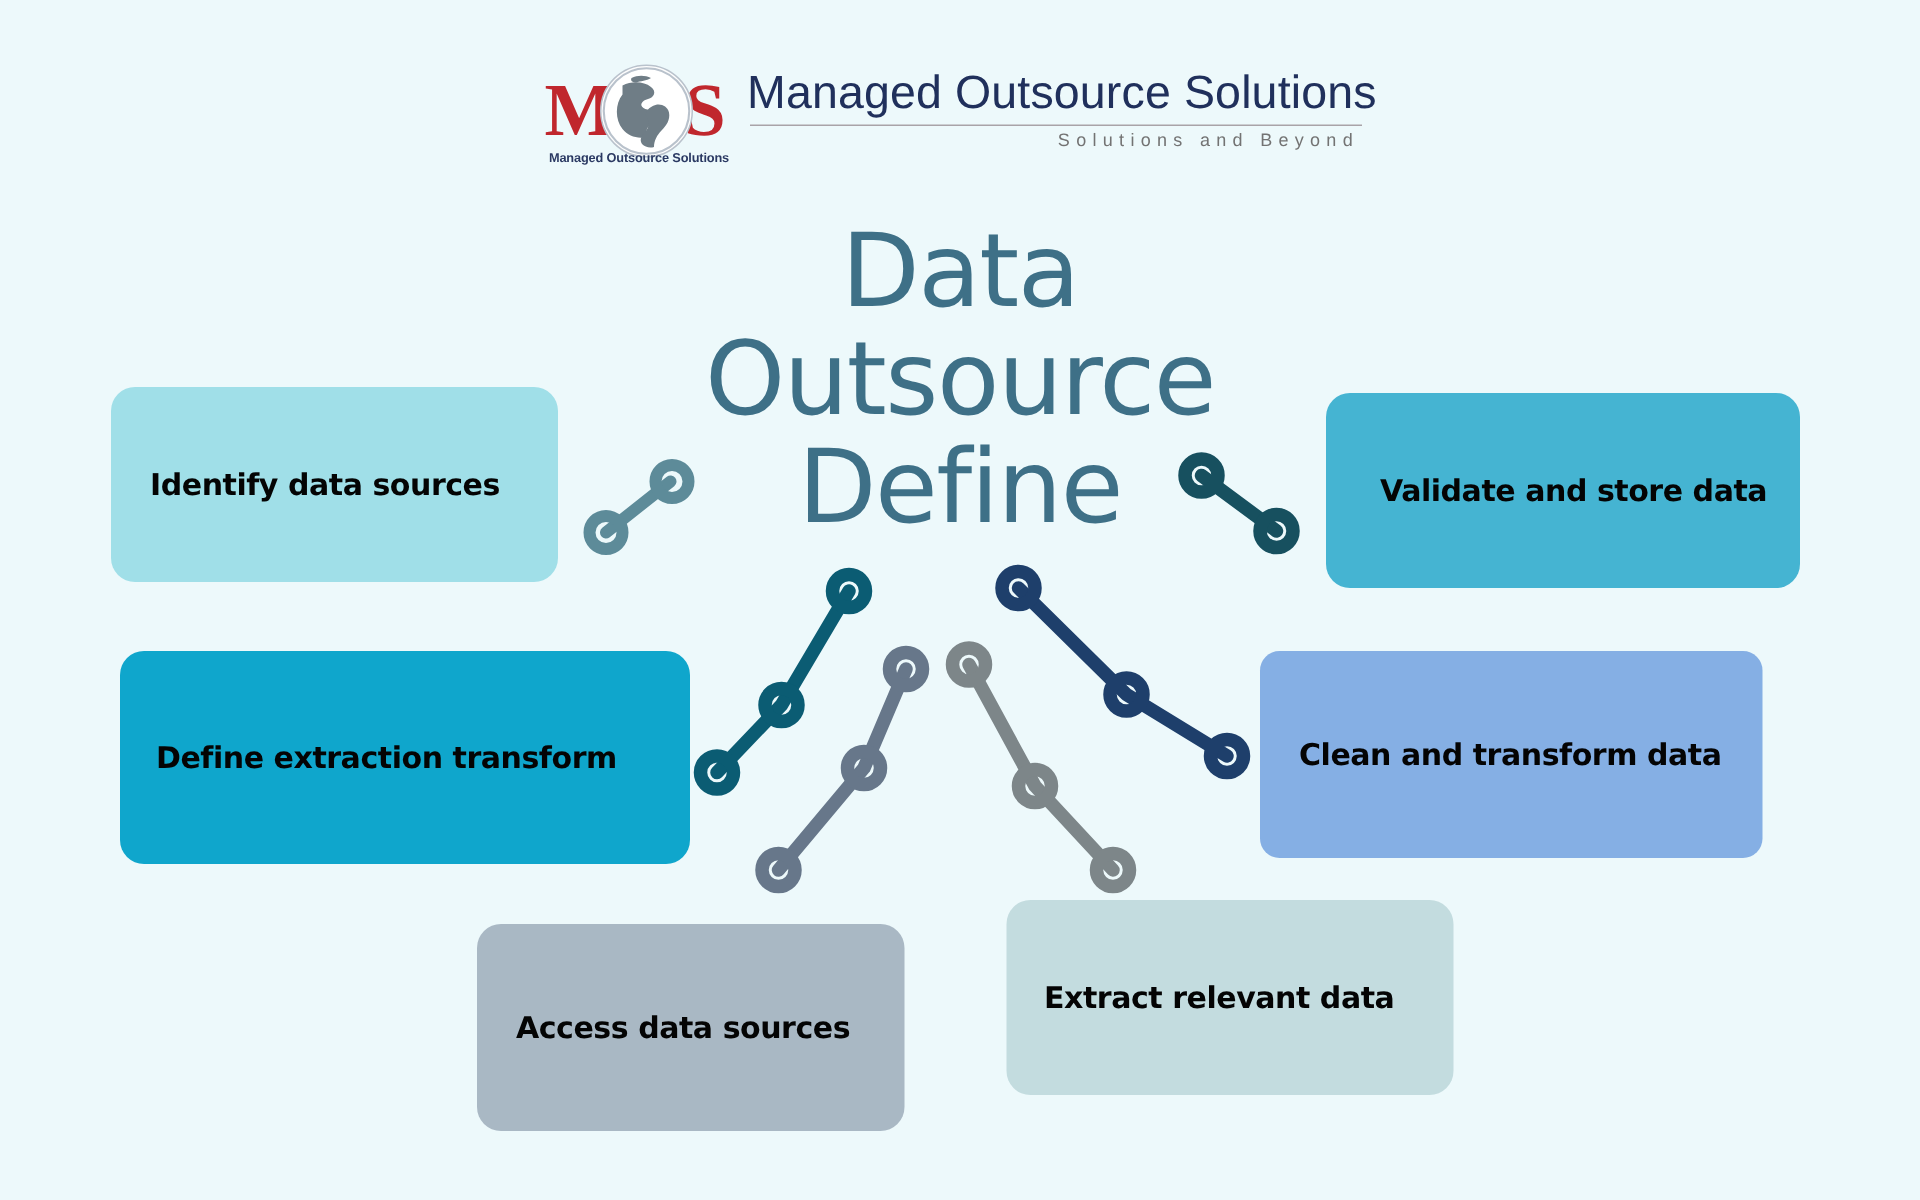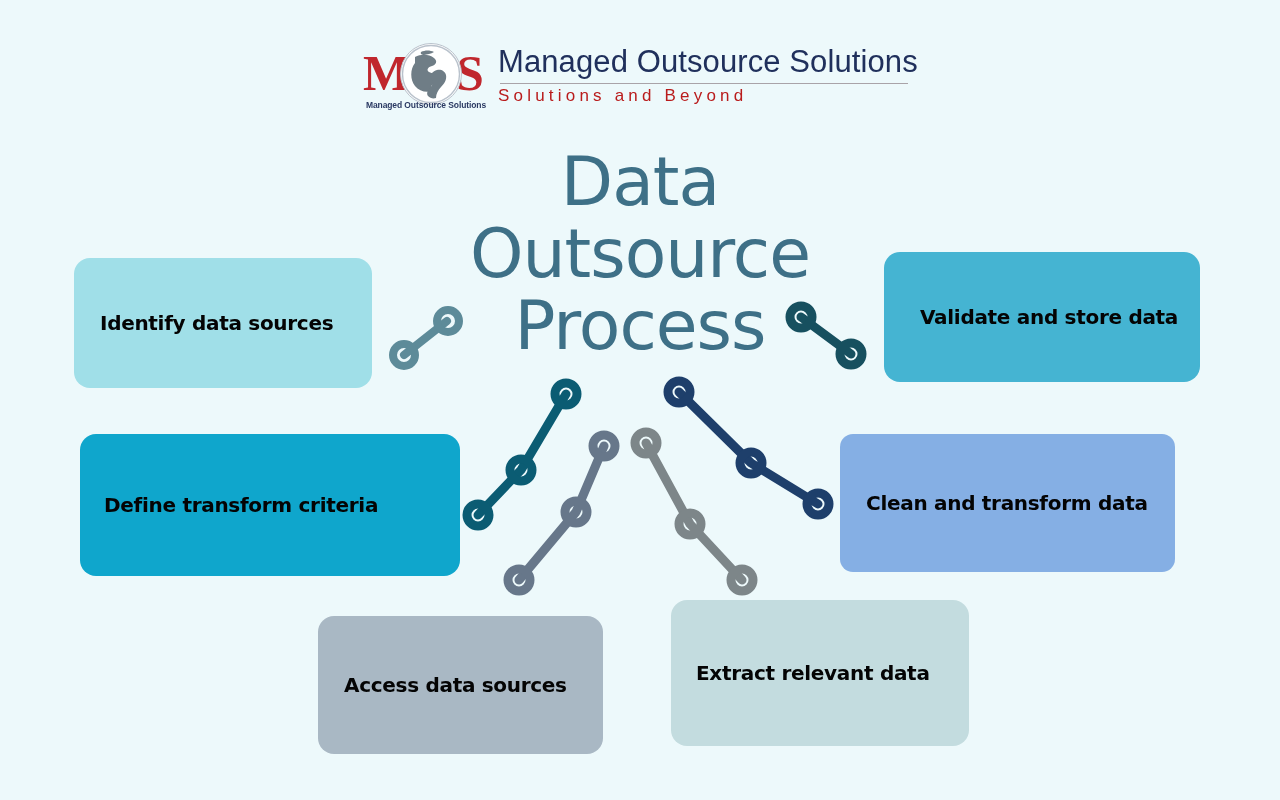--- a/index.html
+++ b/index.html
@@ -73,25 +73,25 @@
     line-height:36px;
     white-space:nowrap;
   }
   #logo-rule {
     width:408px; height:1px;
     background:#a9a3a8;
     margin:3px 0 2px 2px;
   }
   #logo-tagline {
     font-family:"Liberation Sans", sans-serif;
-    font-size:17px;
+    font-size:12px;
     font-weight:400;
-    color:#b91c1c;
+    color:#737373;
     letter-spacing:4.2px;
-    text-align:left;
+    text-align:right;
     width:408px;
     white-space:nowrap;
   }
 
   
   #title {
     position:absolute;
     left:390px; top:146px;
     width:500px;
     text-align:center;
@@ -124,23 +124,23 @@
     font-family:"DejaVu Sans", sans-serif;
     font-weight:bold;
     font-size:20px;
     line-height:40px;
     color:#040404;
     letter-spacing:-0.3px;
   }
   #card-identify    { left:74px;  top:258px; width:298px; height:130px; padding:0 0 0 26px; background:#a0dfe8; }
   #card-define      { left:80px;  top:434px; width:380px; height:142px; padding:0 0 0 24px; background:#0fa6cc; }
   #card-access      { left:318px; top:616px; width:285px; height:138px; padding:0 0 0 26px; background:#a9b8c4; }
-  #card-extract     { left:671px; top:600px; width:298px; height:146px; padding:0 0 0 25px; background:#c3dcdf; }
+  #card-extract     { left:671px; top:600px; width:298px; height:130px; padding:0 0 0 25px; background:#c3dcdf; }
   #card-clean       { left:840px; top:434px; width:335px; height:138px; padding:0 0 0 26px; background:#85afe4;border-radius:13px; }
-  #card-validate    { left:884px; top:252px; width:316px; height:130px; padding:0 0 0 36px; background:#45b4d2; }
+  #card-validate    { left:884px; top:262px; width:316px; height:130px; padding:0 0 0 36px; background:#45b4d2; }
 </style>
 </head>
 <body>
 
 <div id="stage">
 
   <div id="logo">
 
     <div id="logo-mark">
       <div class="mark-row">
@@ -165,21 +165,21 @@
       <div id="logo-name">Managed Outsource Solutions</div>
       <div id="logo-rule"></div>
       <div id="logo-tagline">Solutions and Beyond</div>
     </div>
 
   </div>
 
   <div id="title">
     <div>Data</div>
     <div>Outsource</div>
-    <div>Process</div>
+    <div>Define</div>
   </div>
 
   <svg id="connectors" viewBox="0 0 1280 800">
 
     <g>
       <line x1="404" y1="355" x2="447" y2="321" stroke="#5d8b99" stroke-width="8" stroke-linecap="round"></line>
       <circle cx="404" cy="355" r="11" fill="none" stroke="#5d8b99" stroke-width="8"></circle>
       <circle cx="448" cy="321" r="11" fill="none" stroke="#5d8b99" stroke-width="8"></circle>
     </g>
 
@@ -217,21 +217,21 @@
       <circle cx="851" cy="354" r="11" fill="none" stroke="#17505f" stroke-width="9"></circle>
     </g>
 
   </svg>
 
   <div class="card" id="card-identify">
     <div class="card-label">Identify data sources</div>
   </div>
 
   <div class="card" id="card-define">
-    <div class="card-label">Define transform criteria</div>
+    <div class="card-label">Define extraction transform</div>
   </div>
 
   <div class="card" id="card-access">
     <div class="card-label">Access data sources</div>
   </div>
 
   <div class="card" id="card-extract">
     <div class="card-label">Extract relevant data</div>
   </div>
 

